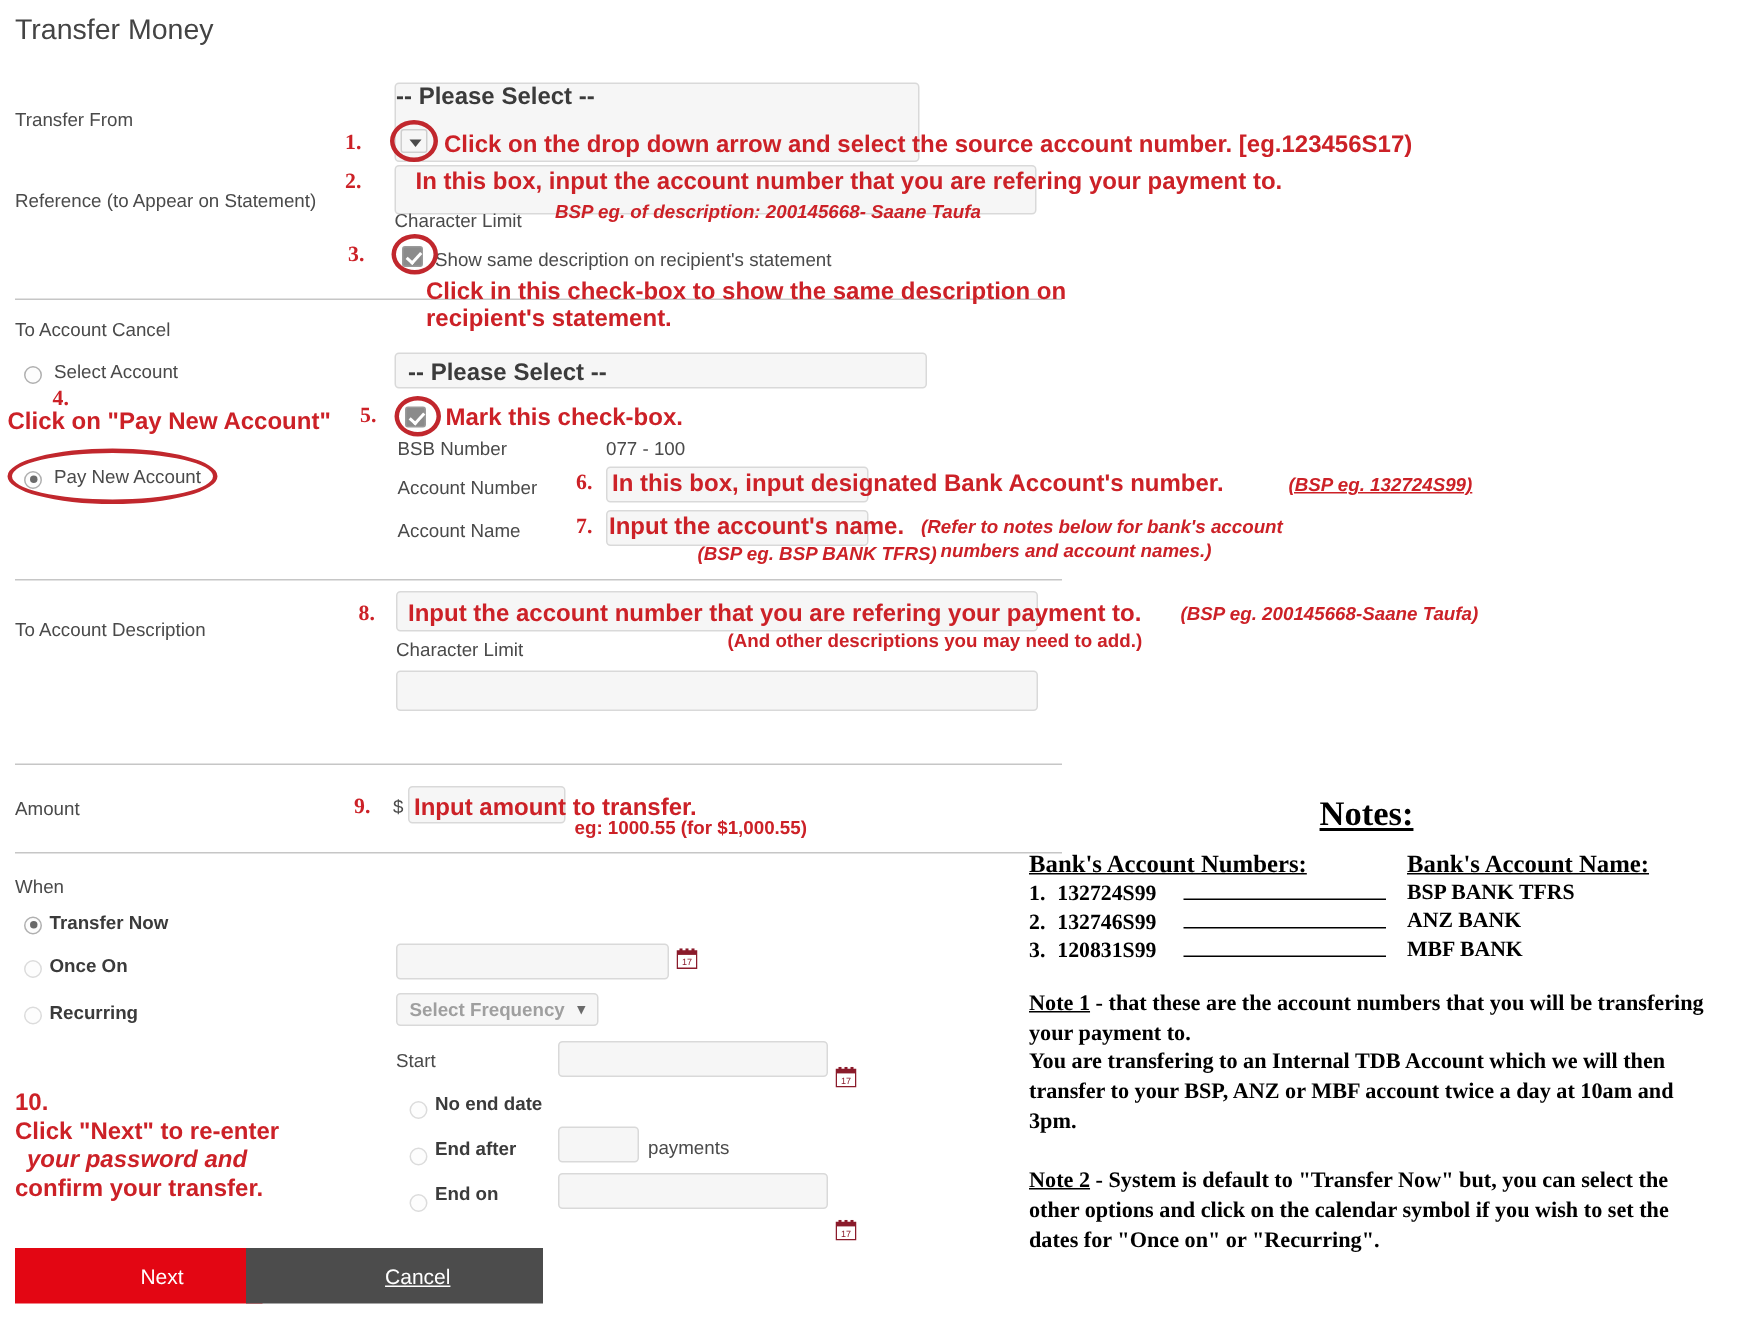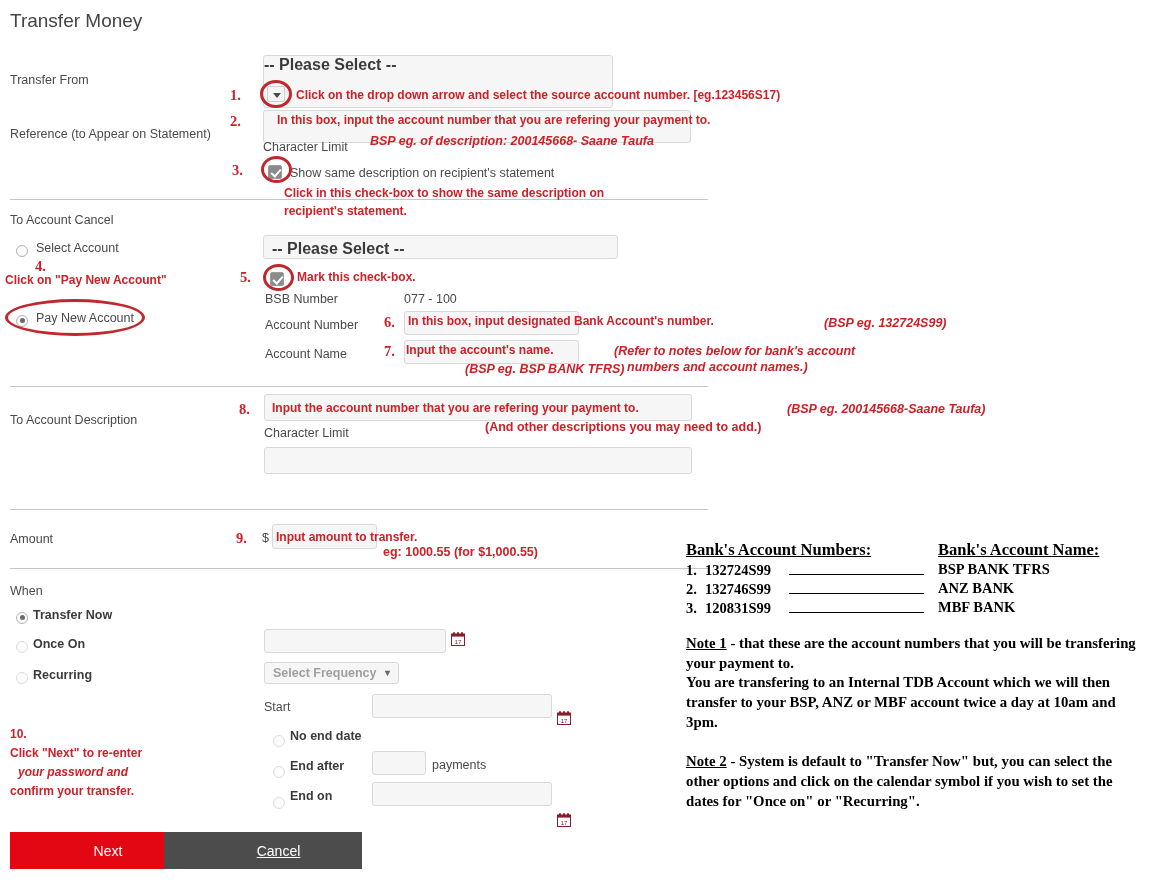--- a/index.html
+++ b/index.html
@@ -33,21 +33,21 @@
   .cbox {
     width:14px; height:14px; border:1px solid #9a9a9a; border-radius:2px;
     background:#8b8b8b; display:inline-block; position:relative; vertical-align:middle;
   }
   .cbox::after{
     content:""; position:absolute; left:4px; top:1px; width:4px; height:8px;
     border:solid #ffffff; border-width:0 2px 2px 0; transform:rotate(42deg);
   }
 
   
-  .anno       { color:#cc2127; font-weight:bold; font-size:12px; line-height:1.18; }
+  .anno       { color:#cc2127; font-weight:bold; font-size:16px; line-height:1.18; }
   .anno-num   { color:#cc2127; font-weight:bold; font-size:14.5px; font-family:"Liberation Serif", serif; }
   .anno-it    { color:#cc2127; font-weight:bold; font-style:italic; font-size:12.5px; line-height:1.2; }
   .anno-sm    { color:#cc2127; font-weight:bold; font-size:12.5px; line-height:1.2; }
   .ellipse    { border:3px solid #c1272d; border-radius:50%; }
 
   
   .btn {
     border:none; color:#fff; font-size:14px; font-family:"Liberation Sans", sans-serif;
     display:flex; align-items:center; justify-content:center; cursor:pointer;padding-left:31px;
   }
@@ -234,21 +234,21 @@
 <div class="abs anno-num" style="left:35px; top:258px;">4.</div>
 <div class="abs anno" style="left:5px; top:273px; white-space:nowrap;">Click on "Pay New Account"</div>
 <div class="abs ellipse" style="left:5px; top:299px; width:140px; height:37px;"></div>
 
 <div class="abs anno-num" style="left:240px; top:269px;">5.</div>
 <div class="abs ellipse" style="left:263px; top:264px; width:31px; height:27px;"></div>
 <div class="abs anno" style="left:297px; top:270px; white-space:nowrap;">Mark this check-box.</div>
 
 <div class="abs anno-num" style="left:384px; top:314px;">6.</div>
 <div class="abs anno" style="left:408px; top:314px; white-space:nowrap;">In this box, input designated Bank Account's number.</div>
-<div class="abs anno-it" style="left:824px; top:316px; white-space:nowrap;">(BSP eg. 132724S99)</div>
+<div class="abs anno-it" style="left:859px; top:316px; white-space:nowrap;text-decoration:underline;">(BSP eg. 132724S99)</div>
 
 <div class="abs anno-num" style="left:384px; top:343px;">7.</div>
 <div class="abs anno" style="left:406px; top:343px; white-space:nowrap;">Input the account's name.</div>
 <div class="abs anno-it" style="left:465px; top:362px; white-space:nowrap;">(BSP eg. BSP BANK TFRS)</div>
 <div class="abs anno-it" style="left:614px; top:344px; white-space:nowrap;">(Refer to notes below for bank's account</div>
 <div class="abs anno-it" style="left:627px; top:360px; white-space:nowrap;">numbers and account names.)</div>
 
 <div class="abs anno-num" style="left:239px; top:401px;">8.</div>
 <div class="abs anno" style="left:272px; top:401px; white-space:nowrap;">Input the account number that you are refering your payment to.</div>
 <div class="abs anno-it" style="left:787px; top:402px; white-space:nowrap;">(BSP eg. 200145668-Saane Taufa)</div>
@@ -258,20 +258,21 @@
 <div class="abs anno" style="left:276px; top:530px; white-space:nowrap;">Input amount to transfer.</div>
 <div class="abs anno-sm" style="left:383px; top:545px; white-space:nowrap;">eg: 1000.55 (for $1,000.55)</div>
 
 <div class="abs anno" style="left:10px; top:727px;">10.</div>
 <div class="abs anno" style="left:10px; top:746px; white-space:nowrap;">Click "Next" to re-enter</div>
 <div class="abs anno" style="left:18px; top:765px; white-space:nowrap;font-style:italic;">your password and</div>
 <div class="abs anno" style="left:10px; top:784px; white-space:nowrap;">confirm your transfer.</div>
 
 <div class="abs notes" style="left:686px; top:530px; width:470px;">
 
+  <div class="notes-title" style="text-align:center; width:450px;">Notes:</div>
 
   <div style="position:relative; height:76px; margin-top:10px;">
     <div class="abs notes-h" style="left:0; top:0;">Bank's Account Numbers:</div>
     <div class="abs notes-h" style="left:252px; top:0;">Bank's Account Name:</div>
 
     <div class="abs" style="left:0; top:21px;">
       <span class="notes-li">1.</span>
       <span class="notes-li" style="margin-left:4px;">132724S99</span>
       <span class="rule" style="width:135px; margin-left:14px;"></span>
     </div>

